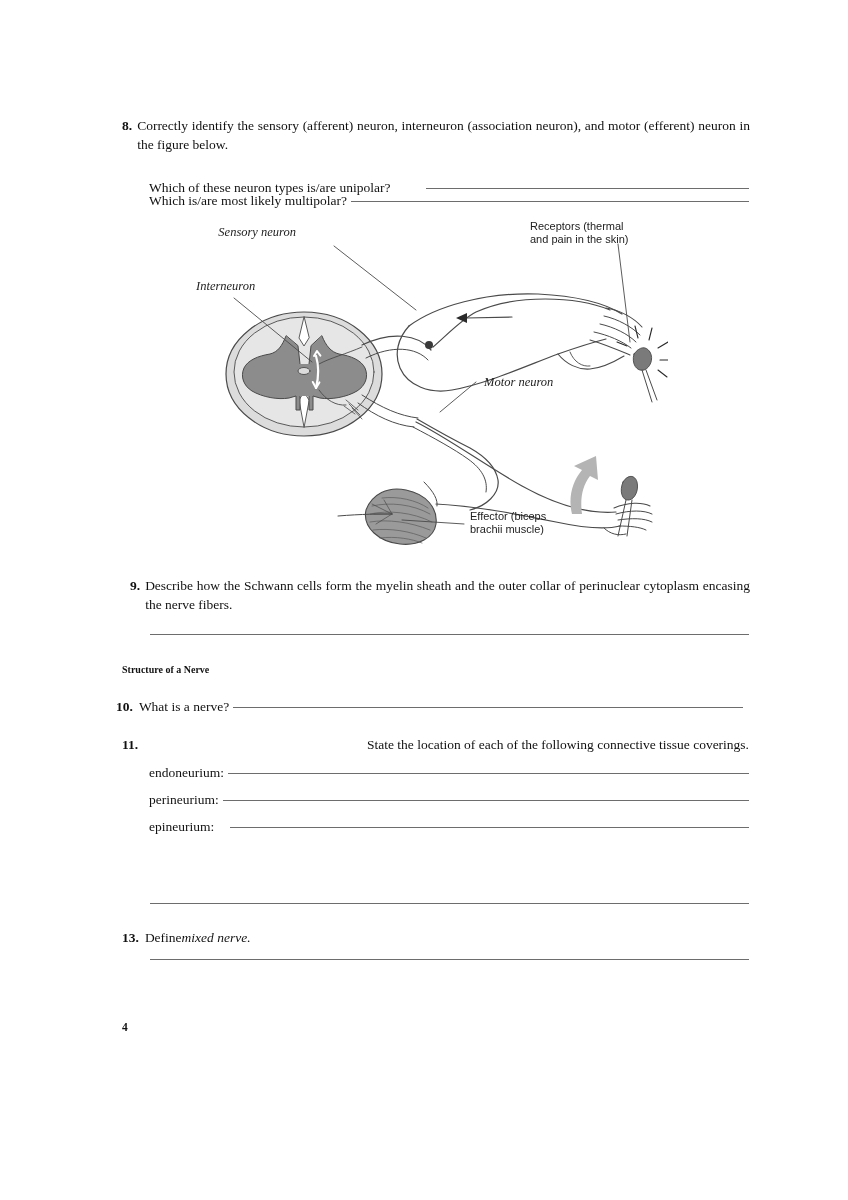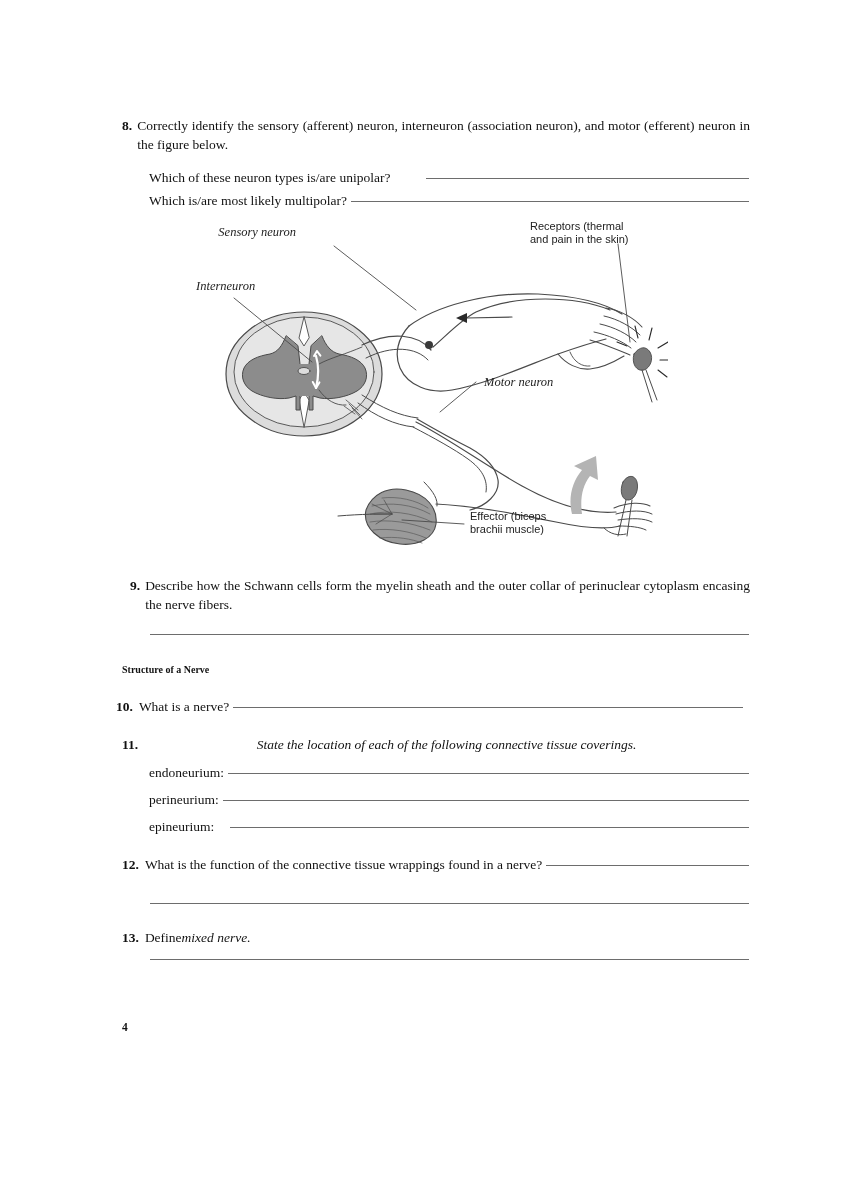--- a/index.html
+++ b/index.html
@@ -36,21 +36,21 @@
     line-height: 19px;
     flex: 0 0 auto;
     white-space: pre;
   }
   .q .body {
     font-size: 13.5px;
     line-height: 19px;
     text-align: justify;
     flex: 1 1 auto;
   }
-  .q .body.nojust { text-align: center; font-style: italic; }
+  .q .body.nojust { text-align: right; }
 
   .heading {
     position: absolute;
     font-size: 10px;
     font-weight: bold;
     line-height: 19px;
   }
 
   .rule {
     position: absolute;
@@ -95,21 +95,21 @@
 </head>
 <body>
 
 <div class="page">
 
   <div class="q" style="left:122px; top:116px; width:628px;">
     <span class="num">8.</span>
     <span class="body" style="padding-left:5px;">Correctly identify the sensory (afferent) neuron, interneuron (association neuron), and motor (efferent) neuron in the figure below.</span>
   </div>
 
-  <div class="inline-row" style="left:149px; top:168px; width:600px;gap:32px;">
+  <div class="inline-row" style="left:149px; top:178px; width:600px;gap:32px;">
     <span class="lbl">Which of these neuron types is/are unipolar?</span>
     <span class="fill"></span>
   </div>
 
   <div class="inline-row" style="left:149px; top:191px; width:600px;">
     <span class="lbl">Which is/are most likely multipolar?</span>
     <span class="fill"></span>
   </div>
 
   <div class="figure" style="left:186px; top:214px; width:482px; height:336px;">
@@ -291,25 +291,20 @@
   </div>
   <div class="inline-row" style="left:149px; top:790px; width:600px;">
     <span class="lbl">perineurium:</span>
     <span class="fill"></span>
   </div>
   <div class="inline-row" style="left:149px; top:817px; width:600px;gap:12px;">
     <span class="lbl">epineurium:</span>
     <span class="fill"></span>
   </div>
 
-  <div class="inline-row" style="left:122px; top:855px; width:627px;">
-    <span class="num-b">12.</span>
-    <span class="lbl" style="padding-left:6px;">What is the function of the connective tissue wrappings found in a nerve?</span>
-    <span class="fill"></span>
-  </div>
   <div class="rule" style="left:150px; top:903px; width:599px;"></div>
 
   <div class="inline-row" style="left:122px; top:928px;">
     <span class="num-b">13.</span>
     <span class="lbl" style="padding-left:6px;">Define </span>
     <em class="it">mixed nerve.</em>
   </div>
   <div class="rule" style="left:150px; top:959px; width:599px;"></div>
 
   <div class="pagenum" style="left:122px; top:1021px;">4</div>

